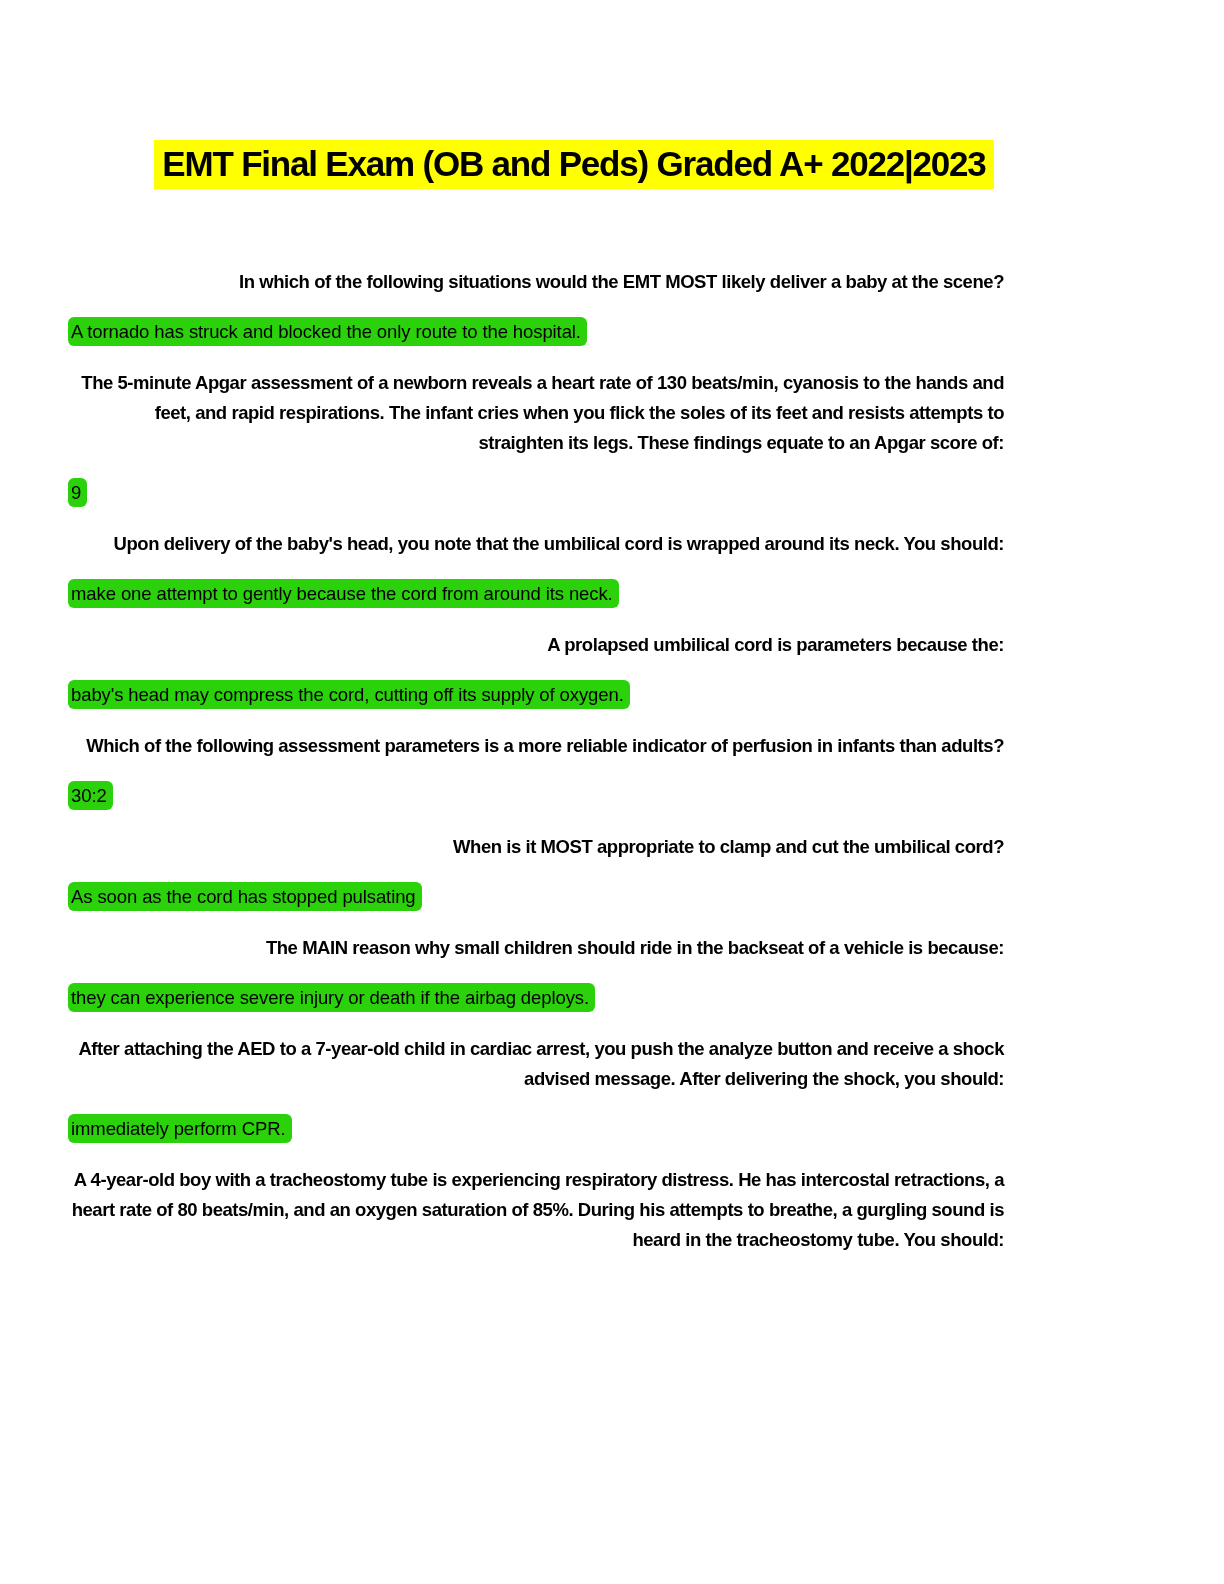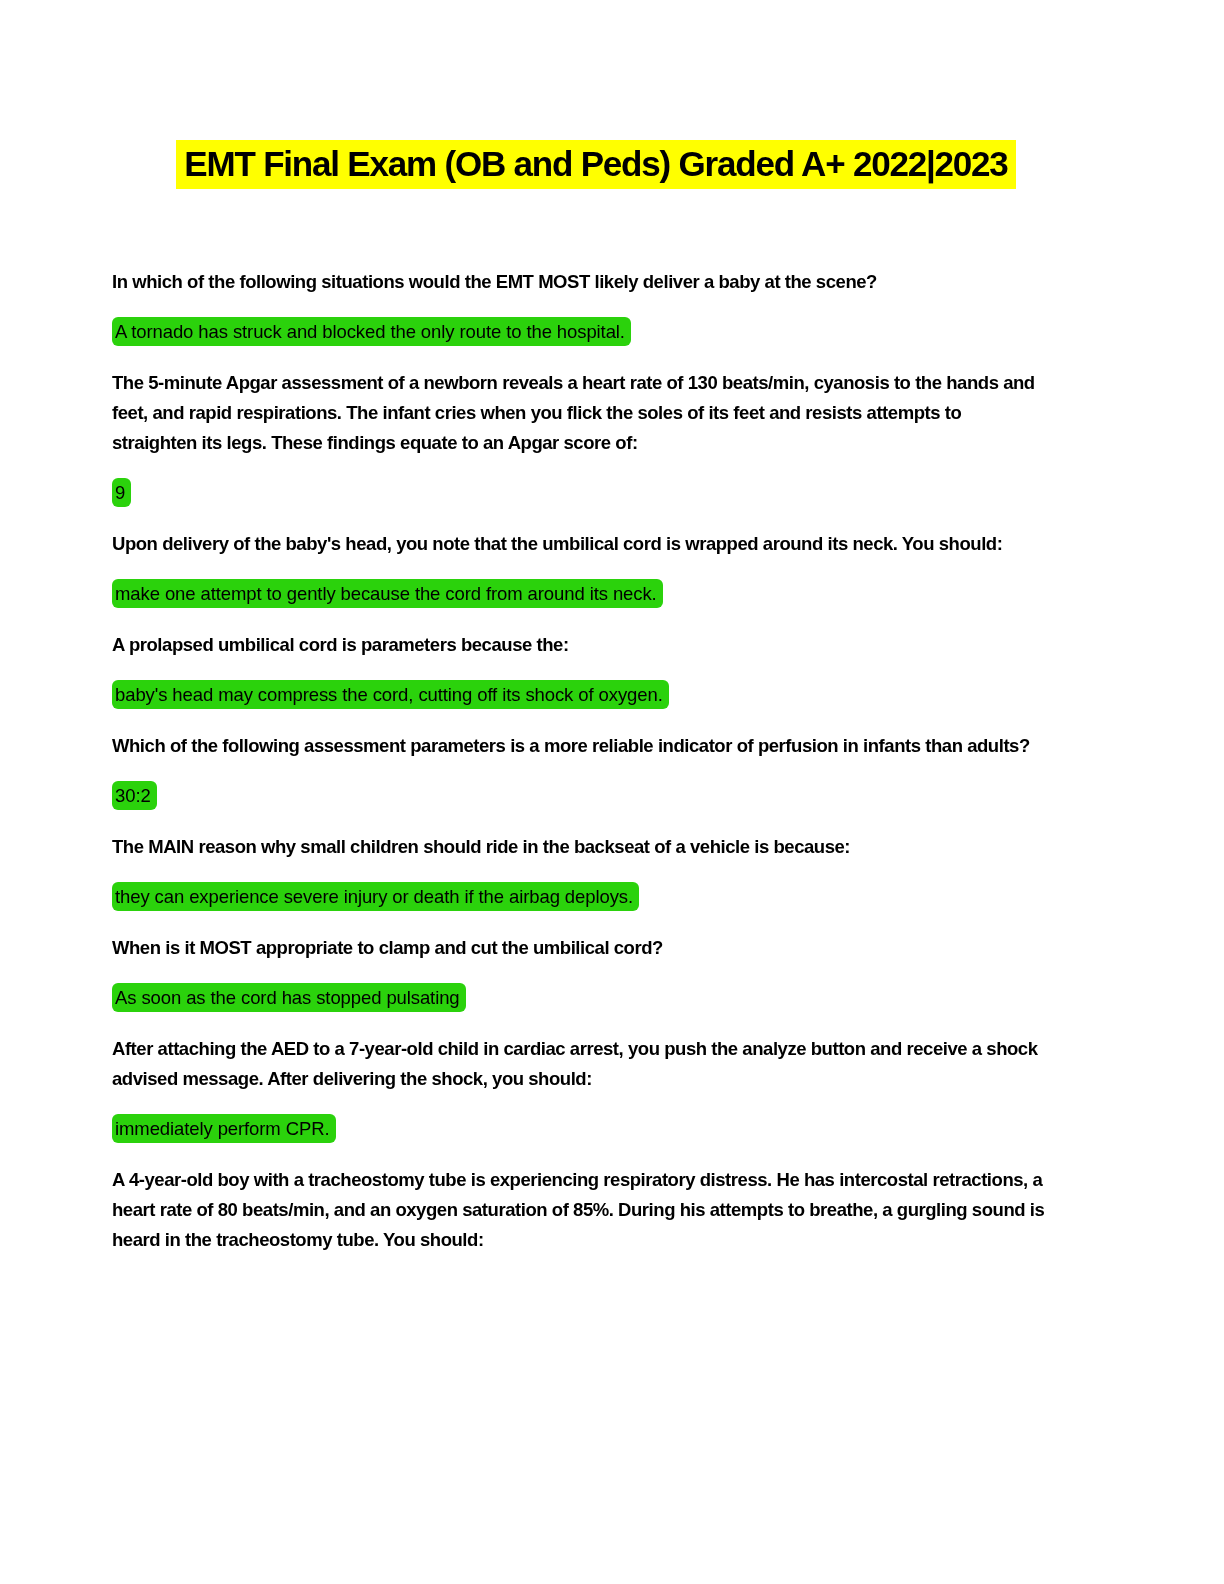--- a/index.html
+++ b/index.html
@@ -16,21 +16,21 @@
   body {
     height: 1584px;
     overflow: hidden;
     font-family: "Liberation Sans", sans-serif;
     color: var(--ink);
   }
   .page {
     width: 1224px;
     height: 1584px;
     background: var(--paper);
-    padding: 140px 144px 0 112px;
+    padding: 140px 144px 0 68px;
   }
   .title-wrap {
     text-align: center;
     margin-bottom: 78px;
   }
   .title-hl {
     display: inline-block;
     background: var(--title-hl);
     font-size: 35px;
     font-weight: 700;
@@ -40,20 +40,21 @@
     color: var(--ink);
     white-space: nowrap;
   }
   .question {
     font-weight: 700;
     font-size: 18.5px;
     letter-spacing: -0.45px;
     line-height: 30px;
     margin: 0 0 21px 0;
     max-width: 936px;
+    text-align: right;
   }
   .answer-line {
     margin: 0 0 21px 0;
     line-height: 28px;
   }
   .answer-hl {
     display: inline;
     background: var(--answer-hl);
     font-weight: 400;
     font-size: 18.5px;
@@ -87,39 +88,39 @@
       <p class="answer-line"><span class="answer-hl">9</span></p>
     </div>
 
     <div>
       <p class="question">Upon delivery of the baby's head, you note that the umbilical cord is wrapped around its neck. You should:</p>
       <p class="answer-line"><span class="answer-hl">make one attempt to gently because the cord from around its neck.</span></p>
     </div>
 
     <div>
       <p class="question">A prolapsed umbilical cord is parameters because the:</p>
-      <p class="answer-line"><span class="answer-hl">baby's head may compress the cord, cutting off its shock of oxygen.</span></p>
+      <p class="answer-line"><span class="answer-hl">baby's head may compress the cord, cutting off its supply of oxygen.</span></p>
     </div>
 
     <div>
       <p class="question">Which of the following assessment parameters is a more reliable indicator of perfusion in infants than adults?</p>
     </div>
 
     <div>
       <p class="answer-line"><span class="answer-hl">30:2</span></p>
     </div>
 
     <div>
-      <p class="question">The MAIN reason why small children should ride in the backseat of a vehicle is because:</p>
-      <p class="answer-line"><span class="answer-hl">they can experience severe injury or death if the airbag deploys.</span></p>
+      <p class="question">When is it MOST appropriate to clamp and cut the umbilical cord?</p>
+      <p class="answer-line"><span class="answer-hl">As soon as the cord has stopped pulsating</span></p>
     </div>
 
     <div>
-      <p class="question">When is it MOST appropriate to clamp and cut the umbilical cord?</p>
-      <p class="answer-line"><span class="answer-hl">As soon as the cord has stopped pulsating</span></p>
+      <p class="question">The MAIN reason why small children should ride in the backseat of a vehicle is because:</p>
+      <p class="answer-line"><span class="answer-hl">they can experience severe injury or death if the airbag deploys.</span></p>
     </div>
 
     <div>
       <p class="question">After attaching the AED to a 7-year-old child in cardiac arrest, you push the analyze button and receive a shock advised message. After delivering the shock, you should:</p>
       <p class="answer-line"><span class="answer-hl">immediately perform CPR.</span></p>
     </div>
 
     <div>
       <p class="question">A 4-year-old boy with a tracheostomy tube is experiencing respiratory distress. He has intercostal retractions, a heart rate of 80 beats/min, and an oxygen saturation of 85%. During his attempts to breathe, a gurgling sound is heard in the tracheostomy tube. You should:</p>
     </div>

